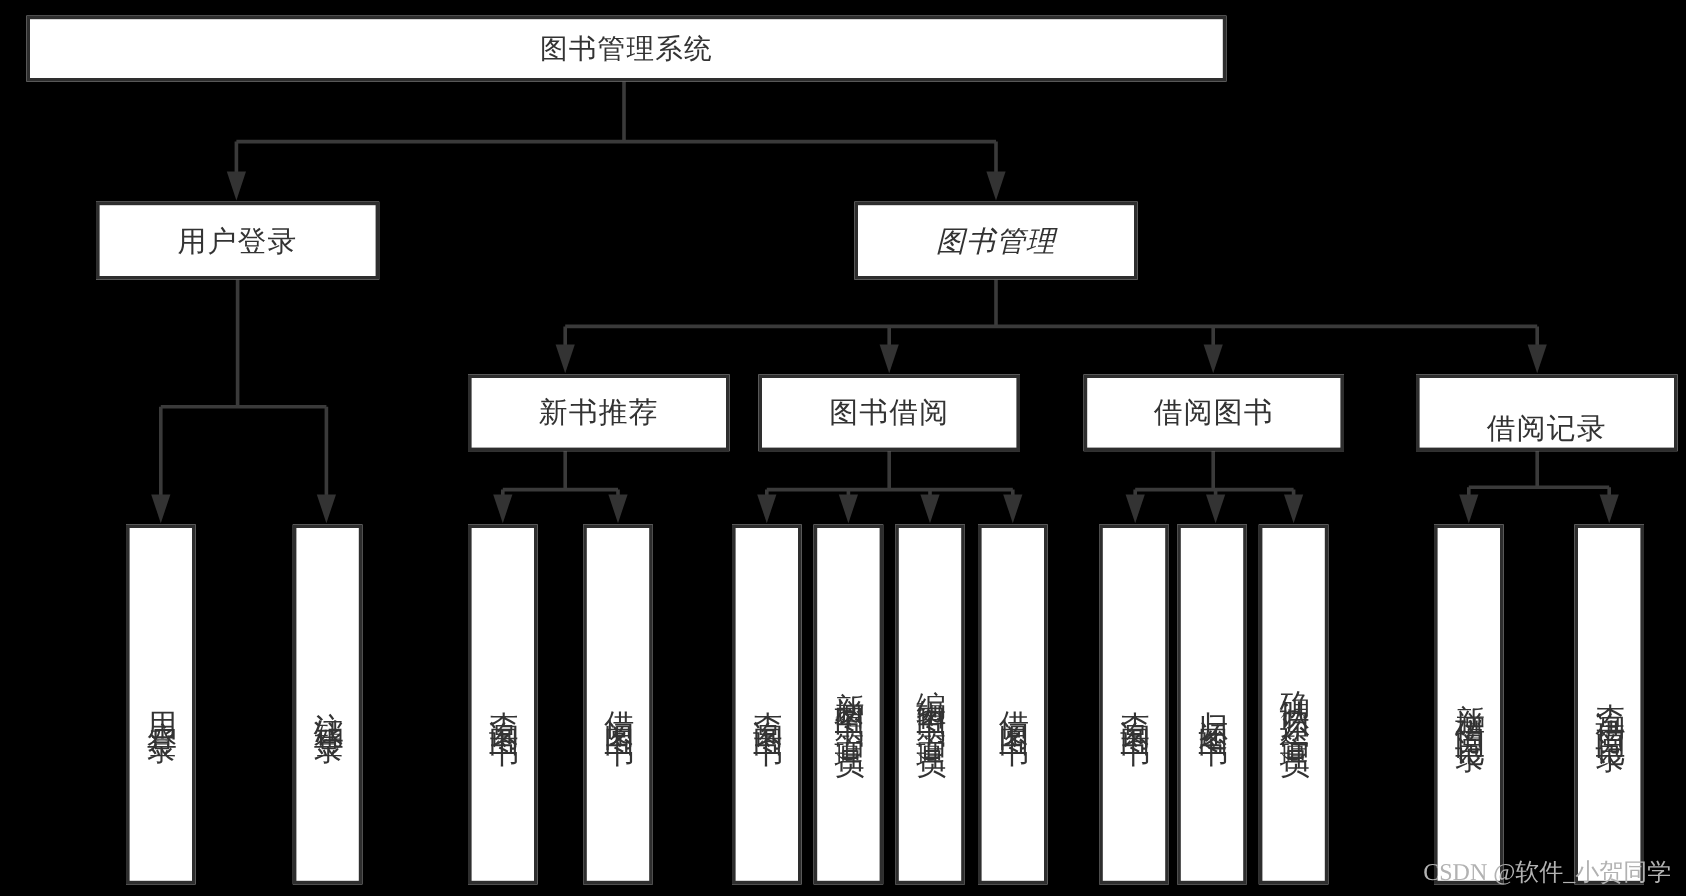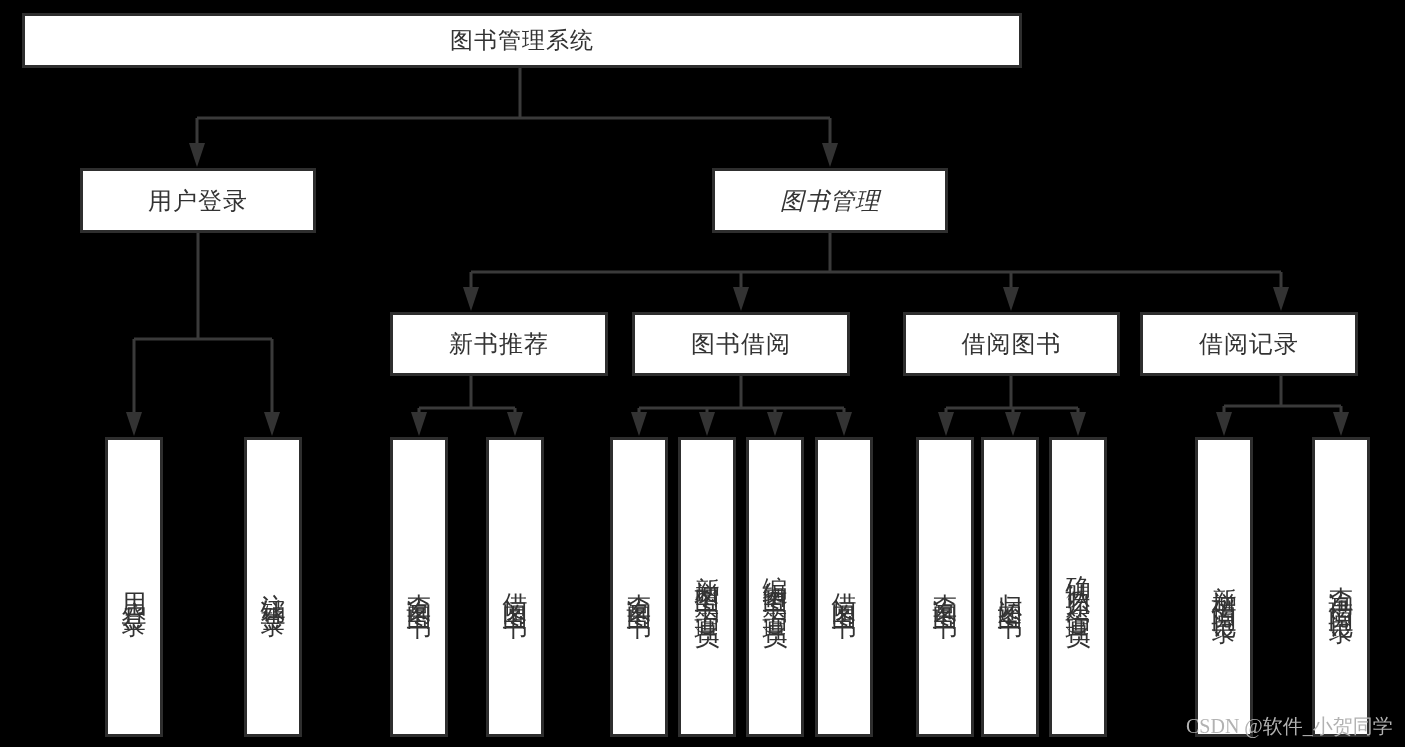--- a/index.html
+++ b/index.html
@@ -127,21 +127,21 @@
 
   <div class="node" style="left:362px; top:312px; width:218px; height:64px;margin-left:28px;">
     <span>新书推荐</span>
   </div>
   <div class="node" style="left:632px; top:312px; width:218px; height:64px;">
     <span>图书借阅</span>
   </div>
   <div class="node" style="left:903px; top:312px; width:217px; height:64px;">
     <span>借阅图书</span>
   </div>
-  <div class="node" style="left:1140px; top:312px; width:218px; height:64px;">
+  <div class="node" style="left:1180px; top:312px; width:218px; height:64px;align-items:flex-end;">
     <span>借阅记录</span>
   </div>
 
   <div class="node leaf" style="left:105px;">
     <span class="vtext">用户登录</span>
   </div>
   <div class="node leaf" style="left:244px;">
     <span class="vtext">注销登录</span>
   </div>
 

